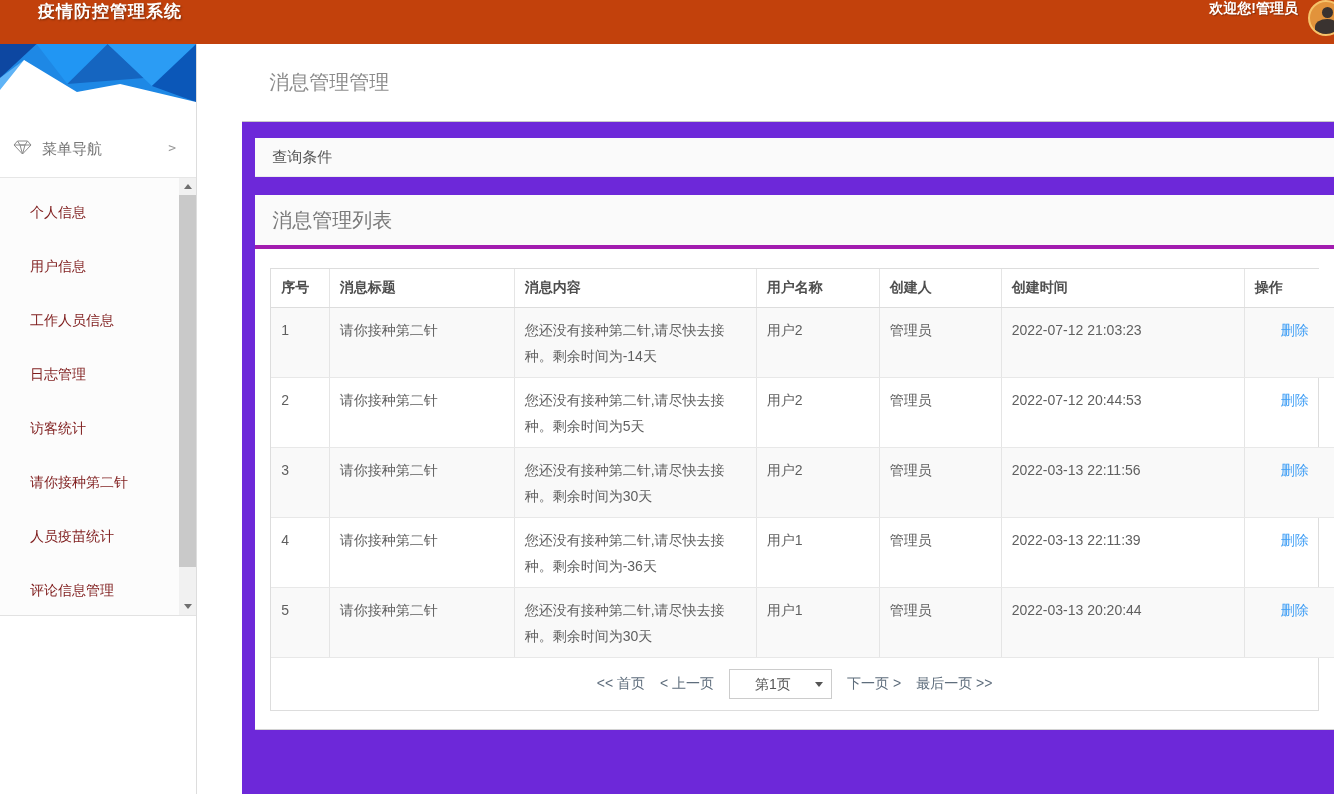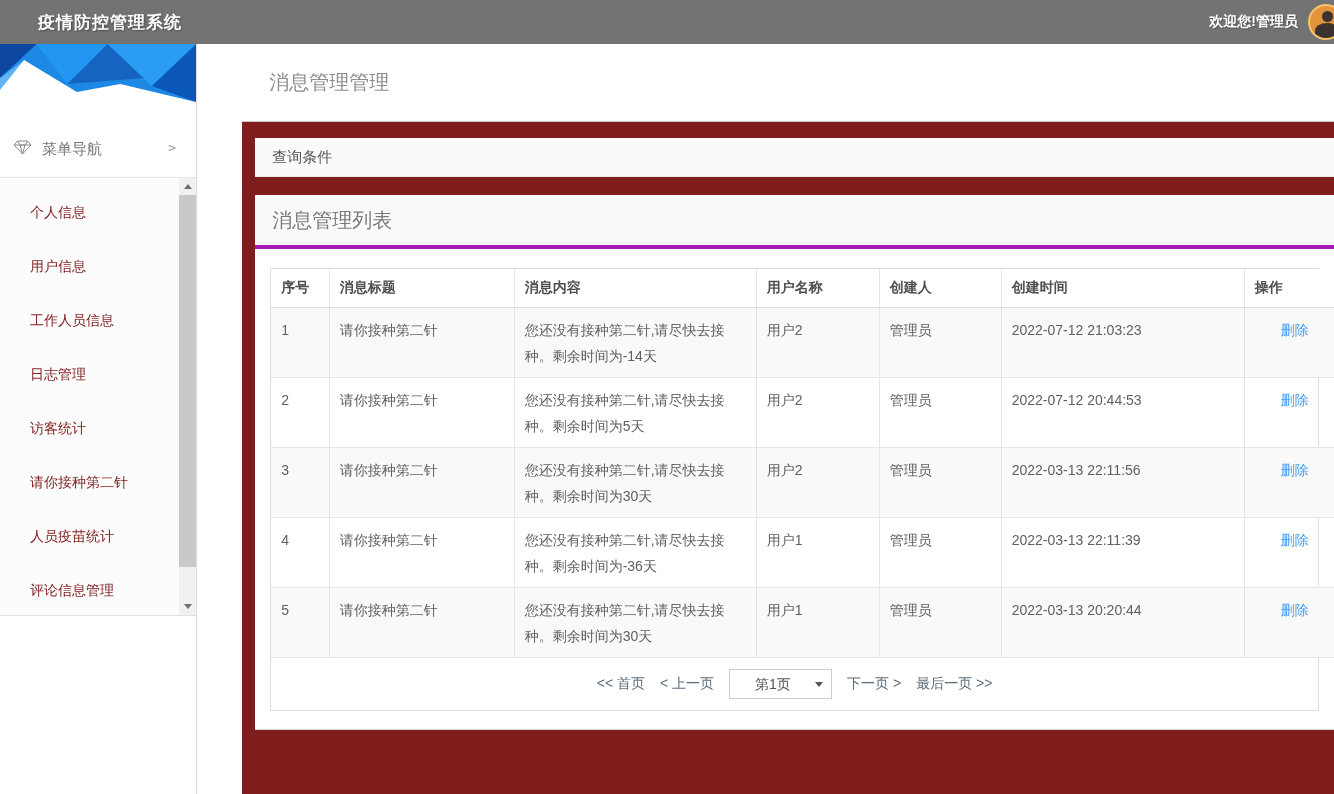--- a/index.html
+++ b/index.html
@@ -1,20 +1,20 @@
 <!DOCTYPE html>
 <html><head>
 <meta charset="utf-8">
 <style>
   * { margin:0; padding:0; box-sizing:border-box; }
   html,body { width:1334px; height:794px; overflow:hidden;
     font-family:"Liberation Sans","DejaVu Sans",sans-serif; background:#fff; }
 
   
-  .topbar { height:44px; background:#737373; display:flex; align-items:center;
+  .topbar { height:44px; background:#c2410c; display:flex; align-items:flex-start;
     padding-left:38px; position:relative; }
   .app-title { color:#fff; font-size:17px; font-weight:bold; letter-spacing:1px;
     text-shadow:1px 1px 2px rgba(0,0,0,.35); }
   .welcome { margin-left:auto; color:#fff; font-size:14px; font-weight:bold;
     text-shadow:1px 1px 1px rgba(0,0,0,.3); }
   .avatar { width:36px; height:36px; border-radius:50%; background:#e2933b;
     border:2px solid #f6c36a; margin-left:10px; margin-right:-10px;
     position:relative; overflow:hidden; flex-shrink:0; }
   .avatar .head { position:absolute; top:5px; left:12px; width:11px; height:11px;
     border-radius:50%; background:#3a3330; }
@@ -43,21 +43,21 @@
   .scroll-btn.up { top:0; }
   .scroll-btn.down { bottom:0; }
   .tri-up { width:0; height:0; border-left:4px solid transparent;
     border-right:4px solid transparent; border-bottom:5px solid #6f6f6f; }
   .tri-down { width:0; height:0; border-left:4px solid transparent;
     border-right:4px solid transparent; border-top:5px solid #6f6f6f; }
   .thumb { position:absolute; top:17px; left:0; width:17px; height:372px;
     background:#c9c9c9; }
 
   
-  .main { width:1130px; height:750px; background:#7f1d1d; overflow:hidden;margin-left:45px; }
+  .main { width:1130px; height:750px; background:#6d28d9; overflow:hidden;margin-left:45px; }
   .title-bar { height:78px; background:#fff; border-bottom:1px solid #c9c9c9;
     display:flex; align-items:center; padding-left:27px; }
   .page-title { font-size:20px; color:#8c8c8c; }
 
   .content { margin-left:13px; }
   .panel { background:#fff; }
   .panel-header { height:39px; background:#fafafa; border-bottom:1px solid #ececec;
     display:flex; align-items:center; padding-left:17px; font-size:15px; color:#555; }
   .panel.query { margin-top:16px; }
   .form-row { height:94px; border-bottom:1px solid #d9d9d9; display:flex;

